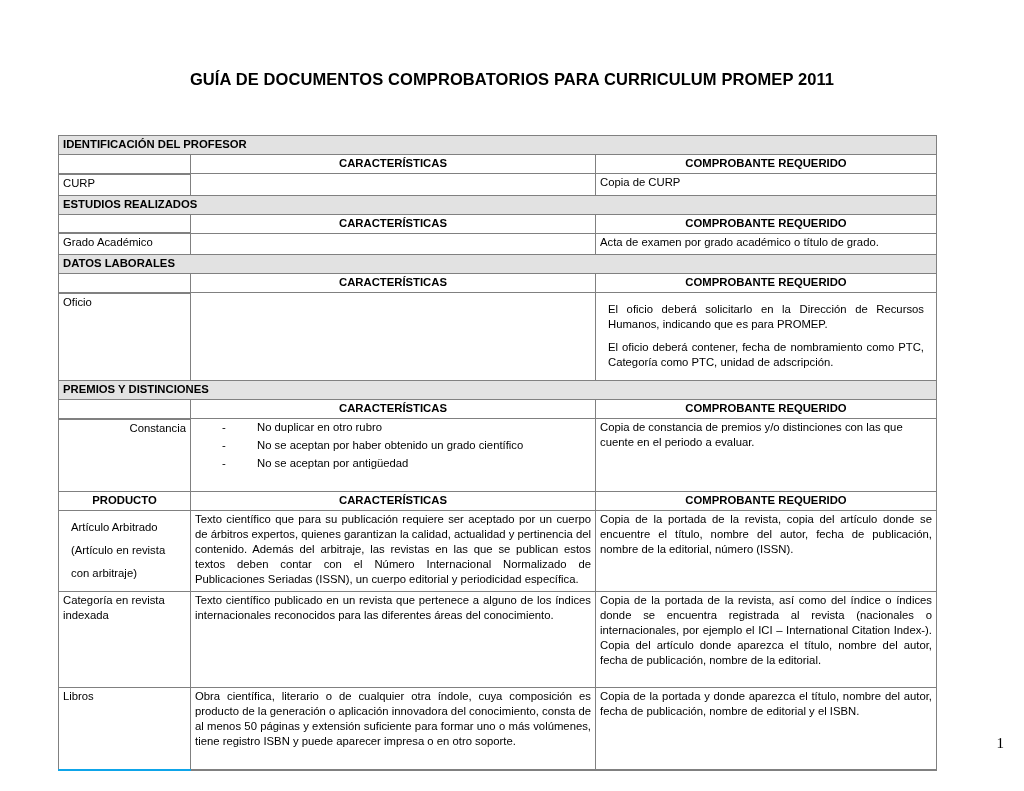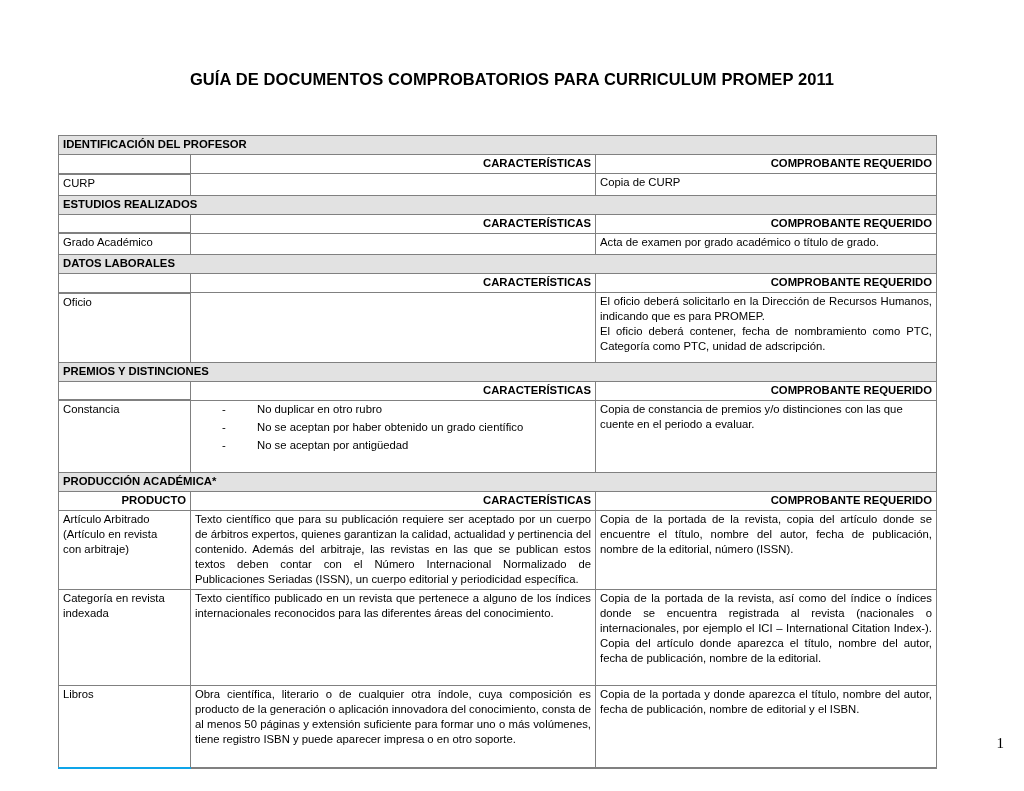--- a/index.html
+++ b/index.html
@@ -62,21 +62,21 @@
     font-weight: bold;
     font-size: 15px;
     padding: 2px 5px 3px 5px;
     line-height: 1.2;
     border-top: 2px solid #808080;
     border-bottom: 2px solid #808080;
   }
 
   
   td.colhead {
-    text-align: right;
+    text-align: center;
     font-weight: bold;
     font-size: 15px;
     padding: 2px 4px 3px 4px;
     line-height: 1.2;
     border-bottom: 2px solid #808080;
   }
   td.colhead.blank { border-bottom: 2px solid #808080; }
 
   td.body-cell { font-size: 11.3px; }
   td.just { text-align: justify; text-justify: inter-word; }
@@ -102,21 +102,21 @@
   .page-number {
     position: absolute;
     left: 0;
     top: 727px;
     width: 1004px;
     text-align: right;
     font-family: "Liberation Serif", serif;
     font-size: 15px;
   }
 
-  .pline { margin: 0; padding: 0; }
+  .pline { margin: 8px; padding: 0; }
 </style>
 </head>
 <body>
 
 <div class="page">
 
   <div class="doc-title">GUÍA DE DOCUMENTOS COMPROBATORIOS PARA CURRICULUM PROMEP 2011</div>
 
   <table class="guia">
     <colgroup>
@@ -173,44 +173,41 @@
 
       <tr>
         <td class="section" colspan="3">PREMIOS Y DISTINCIONES</td>
       </tr>
       <tr>
         <td class="colhead blank"></td>
         <td class="colhead">CARACTERÍSTICAS</td>
         <td class="colhead">COMPROBANTE REQUERIDO</td>
       </tr>
       <tr>
-        <td class="body-cell" style="height:68px;">Constancia</td>
+        <td class="body-cell" style="height:68px;text-align:right;">Constancia</td>
         <td class="body-cell">
           <ul class="dashlist">
             <li>
               <span class="dash">-</span>
               <span>No duplicar en otro rubro</span>
             </li>
             <li>
               <span class="dash">-</span>
               <span>No se aceptan por haber obtenido un grado científico</span>
             </li>
             <li>
               <span class="dash">-</span>
               <span>No se aceptan por antigüedad</span>
             </li>
           </ul>
         </td>
         <td class="body-cell">Copia de constancia de premios y/o distinciones con las que cuente en el  periodo a evaluar.</td>
       </tr>
 
       <tr>
-        <td class="section" colspan="3">PRODUCCIÓN ACADÉMICA*</td>
-      </tr>
-      <tr>
         <td class="colhead">PRODUCTO</td>
         <td class="colhead">CARACTERÍSTICAS</td>
         <td class="colhead">COMPROBANTE REQUERIDO</td>
       </tr>
 
       <tr>
         <td class="body-cell">
           <p class="pline">Artículo Arbitrado</p>
           <p class="pline">(Artículo en revista</p>
           <p class="pline">con arbitraje)</p>

